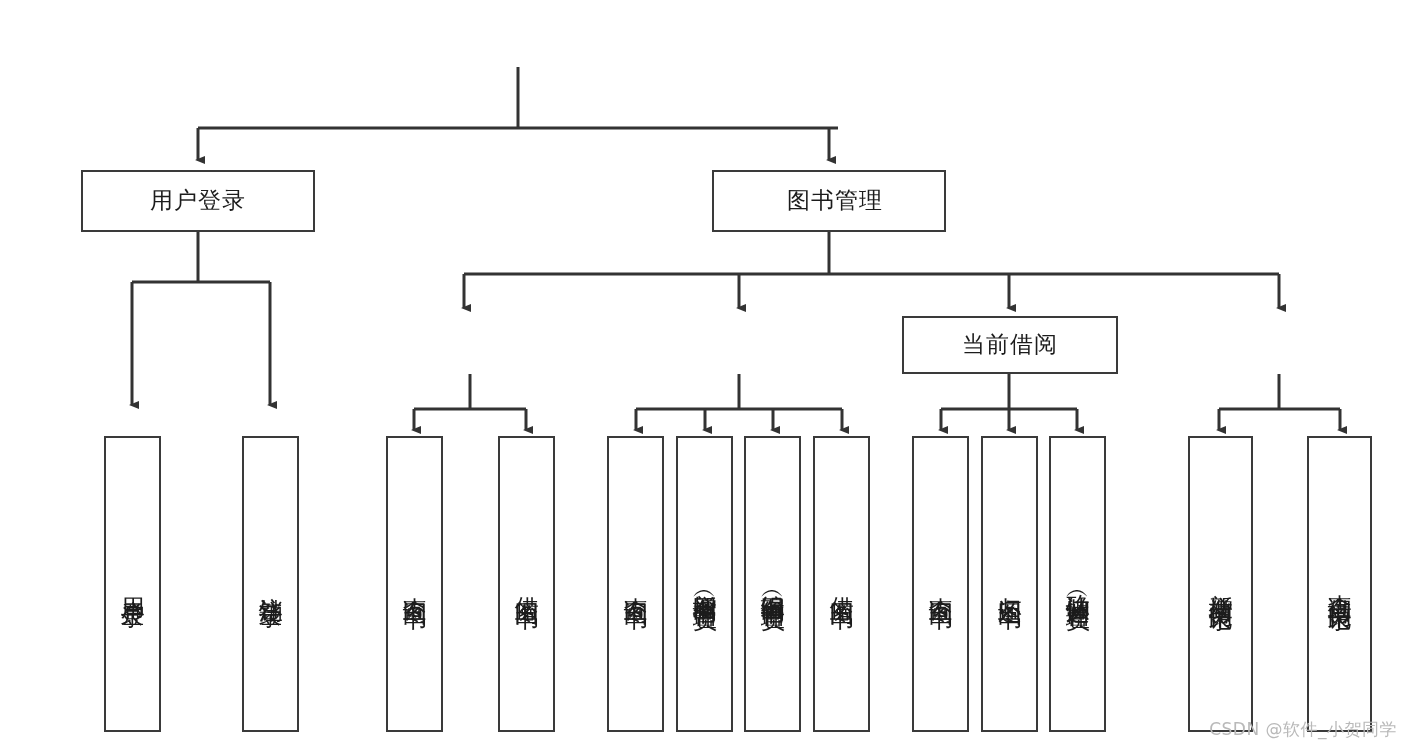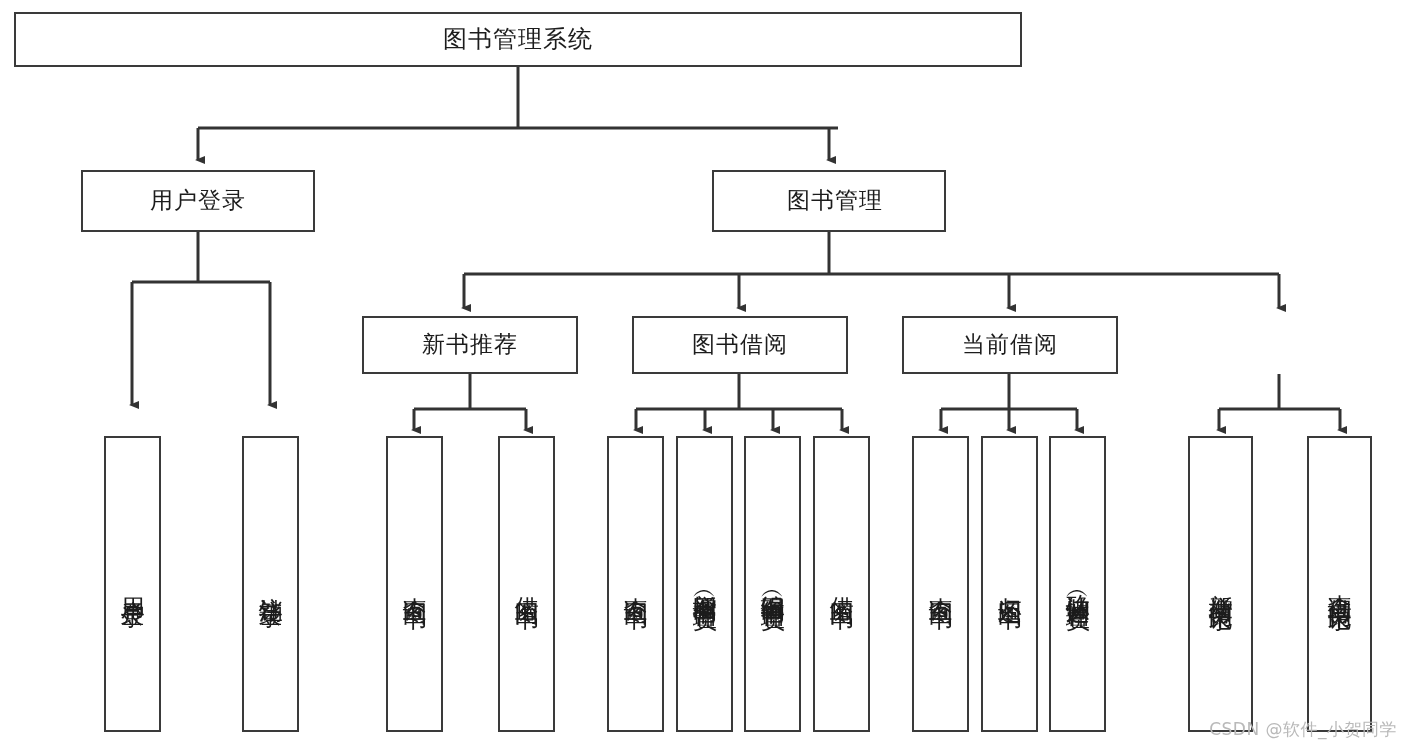--- a/index.html
+++ b/index.html
@@ -106,37 +106,28 @@
       <path d="M1009,409 L1009,430" marker-end="url(#arrow)"></path>
       <path d="M1077,409 L1077,430" marker-end="url(#arrow)"></path>
 
       <path d="M1279,374 L1279,409"></path>
       <path d="M1219,409 L1340,409"></path>
       <path d="M1219,409 L1219,430" marker-end="url(#arrow)"></path>
       <path d="M1340,409 L1340,430" marker-end="url(#arrow)"></path>
     </g>
   </svg>
 
-  <div class="node h-node root" style="left:14px;top:12px;width:1008px;height:55px;">
-    <span class="lbl">图书管理系统</span>
-  </div>
 
   <div class="node h-node" style="left:81px;top:170px;width:234px;height:62px;">
     <span class="lbl">用户登录</span>
   </div>
   <div class="node h-node" style="left:712px;top:170px;width:234px;height:62px;padding-left:12px;">
     <span class="lbl">图书管理</span>
   </div>
 
-  <div class="node h-node" style="left:362px;top:316px;width:216px;height:58px;">
-    <span class="lbl">新书推荐</span>
-  </div>
-  <div class="node h-node" style="left:632px;top:316px;width:216px;height:58px;">
-    <span class="lbl">图书借阅</span>
-  </div>
   <div class="node h-node" style="left:902px;top:316px;width:216px;height:58px;">
     <span class="lbl">当前借阅</span>
   </div>
 
   <div class="node leaf" style="left:104px;top:436px;width:57px;height:296px;">
     <span class="lbl">用户登录</span>
   </div>
   <div class="node leaf" style="left:242px;top:436px;width:57px;height:296px;">
     <span class="lbl">注销登录</span>
   </div>

